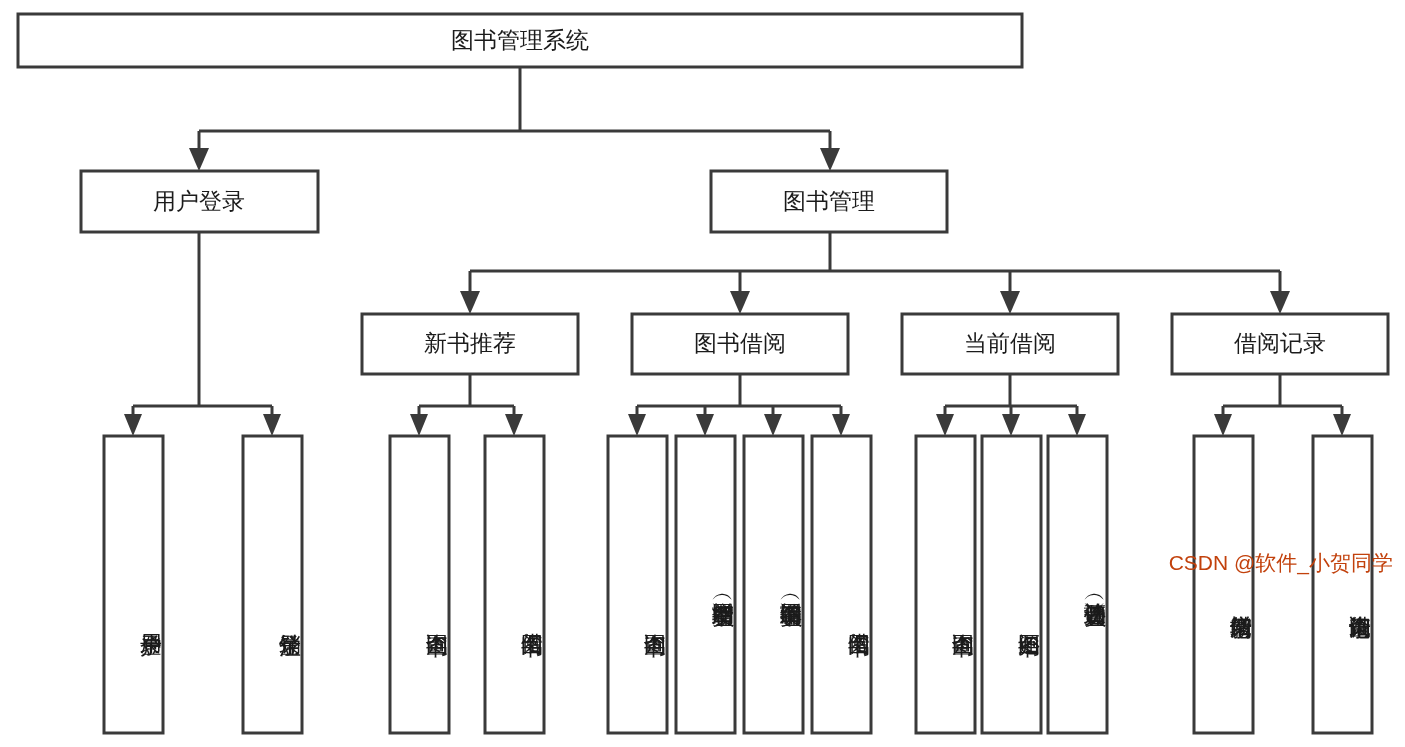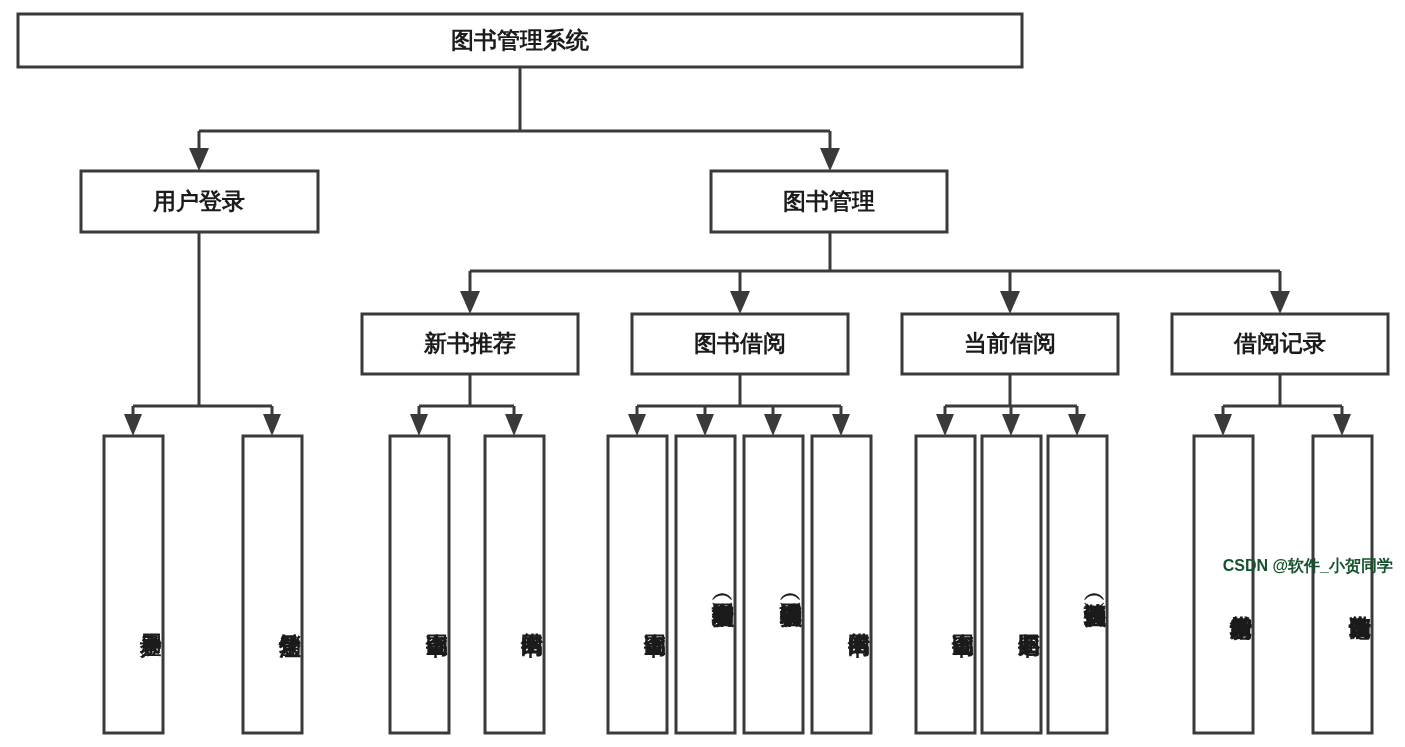--- a/index.html
+++ b/index.html
@@ -11,21 +11,20 @@
     width: 1405px;
     height: 747px;
     font-family: "Liberation Sans", "DejaVu Sans", sans-serif;
     overflow: hidden;
   }
   #diagram-root {
     position: relative;
     width: 1405px;
     height: 583px;
     background: #ffffff;
-    font-weight: bold;
   }
   svg#tree-svg {
     position: absolute;
     top: 0;
     left: 0;
     width: 1405px;
     height: 747px;
     display: block;
   }
   .node-box {
@@ -62,22 +61,22 @@
     display: flex;
     align-items: flex-start;
     justify-content: center;
     letter-spacing: 0.5px;
   }
   .watermark {
     position: absolute;
     right: 12px;
     bottom: 6px;
     font-family: "Liberation Sans", "DejaVu Sans", sans-serif;
-    font-size: 16px;
-    color: #14532d;
+    font-size: 21px;
+    color: #c2410c;
     white-space: nowrap;
     pointer-events: none;
     text-align: right;
   }
 </style>
 </head>
 <body>
 
 <div id="diagram-root">
 

